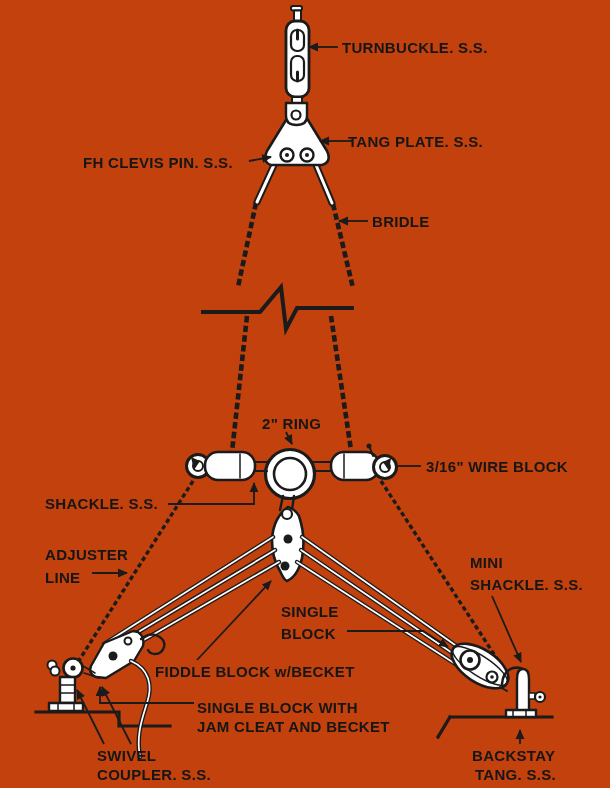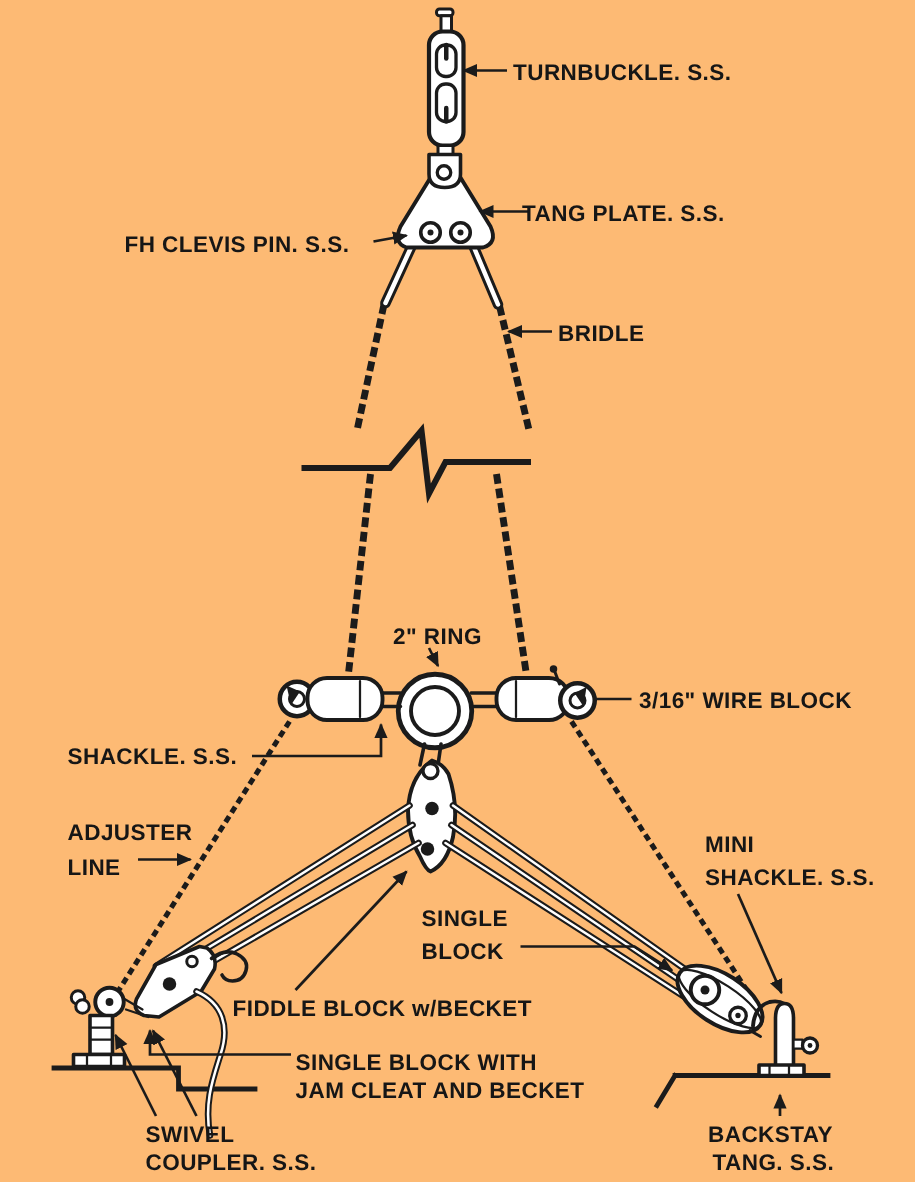--- a/index.html
+++ b/index.html
@@ -1,16 +1,16 @@
 <!DOCTYPE html>
 <html><head>
 <meta charset="utf-8">
 <style>
   html,body{margin:0;padding:0;background:#ffffff;}
-  .stage{position:relative;width:610px;height:788px;background:#fdba74;overflow:hidden;}
+  .stage{position:relative;width:610px;height:788px;background:#c2410c;overflow:hidden;}
   svg{position:absolute;left:0;top:0;}
   .ink{stroke:#1b1b1b;fill:none;stroke-width:2.4;stroke-linecap:round;stroke-linejoin:round;}
   .fillw{fill:#ffffff;}
   .filled{fill:#1b1b1b;stroke:none;}
   .sw2{stroke-width:2;}
   .sw3{stroke-width:3;}
   .thin{stroke-width:1.5;}
   .dash{stroke:#1b1b1b;fill:none;stroke-width:4.6;stroke-dasharray:6.5 3.2;stroke-linecap:butt;}
   .dot{stroke:#1b1b1b;fill:none;stroke-width:3.4;stroke-dasharray:4.5 3;stroke-linecap:butt;}
   .ropebk{stroke:#1b1b1b;fill:none;stroke-width:4.4;stroke-linecap:round;}

